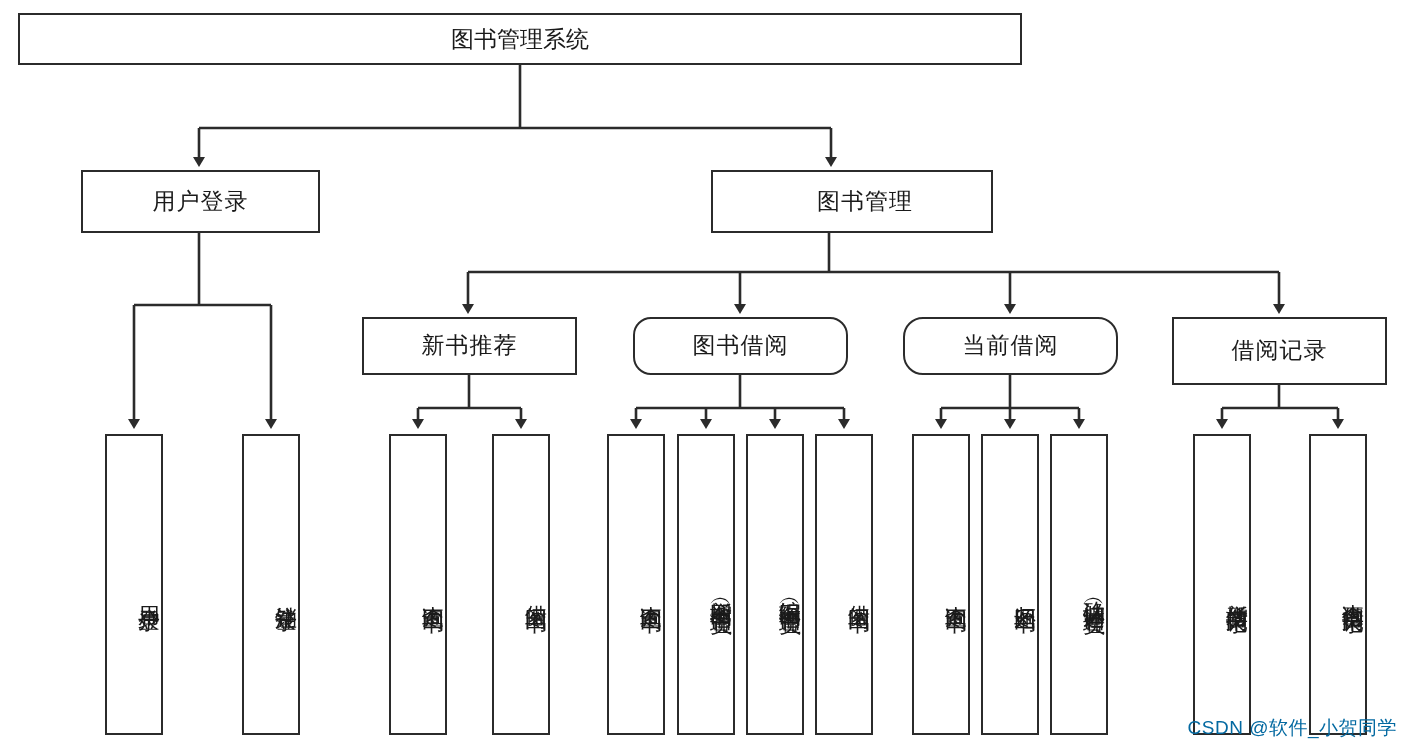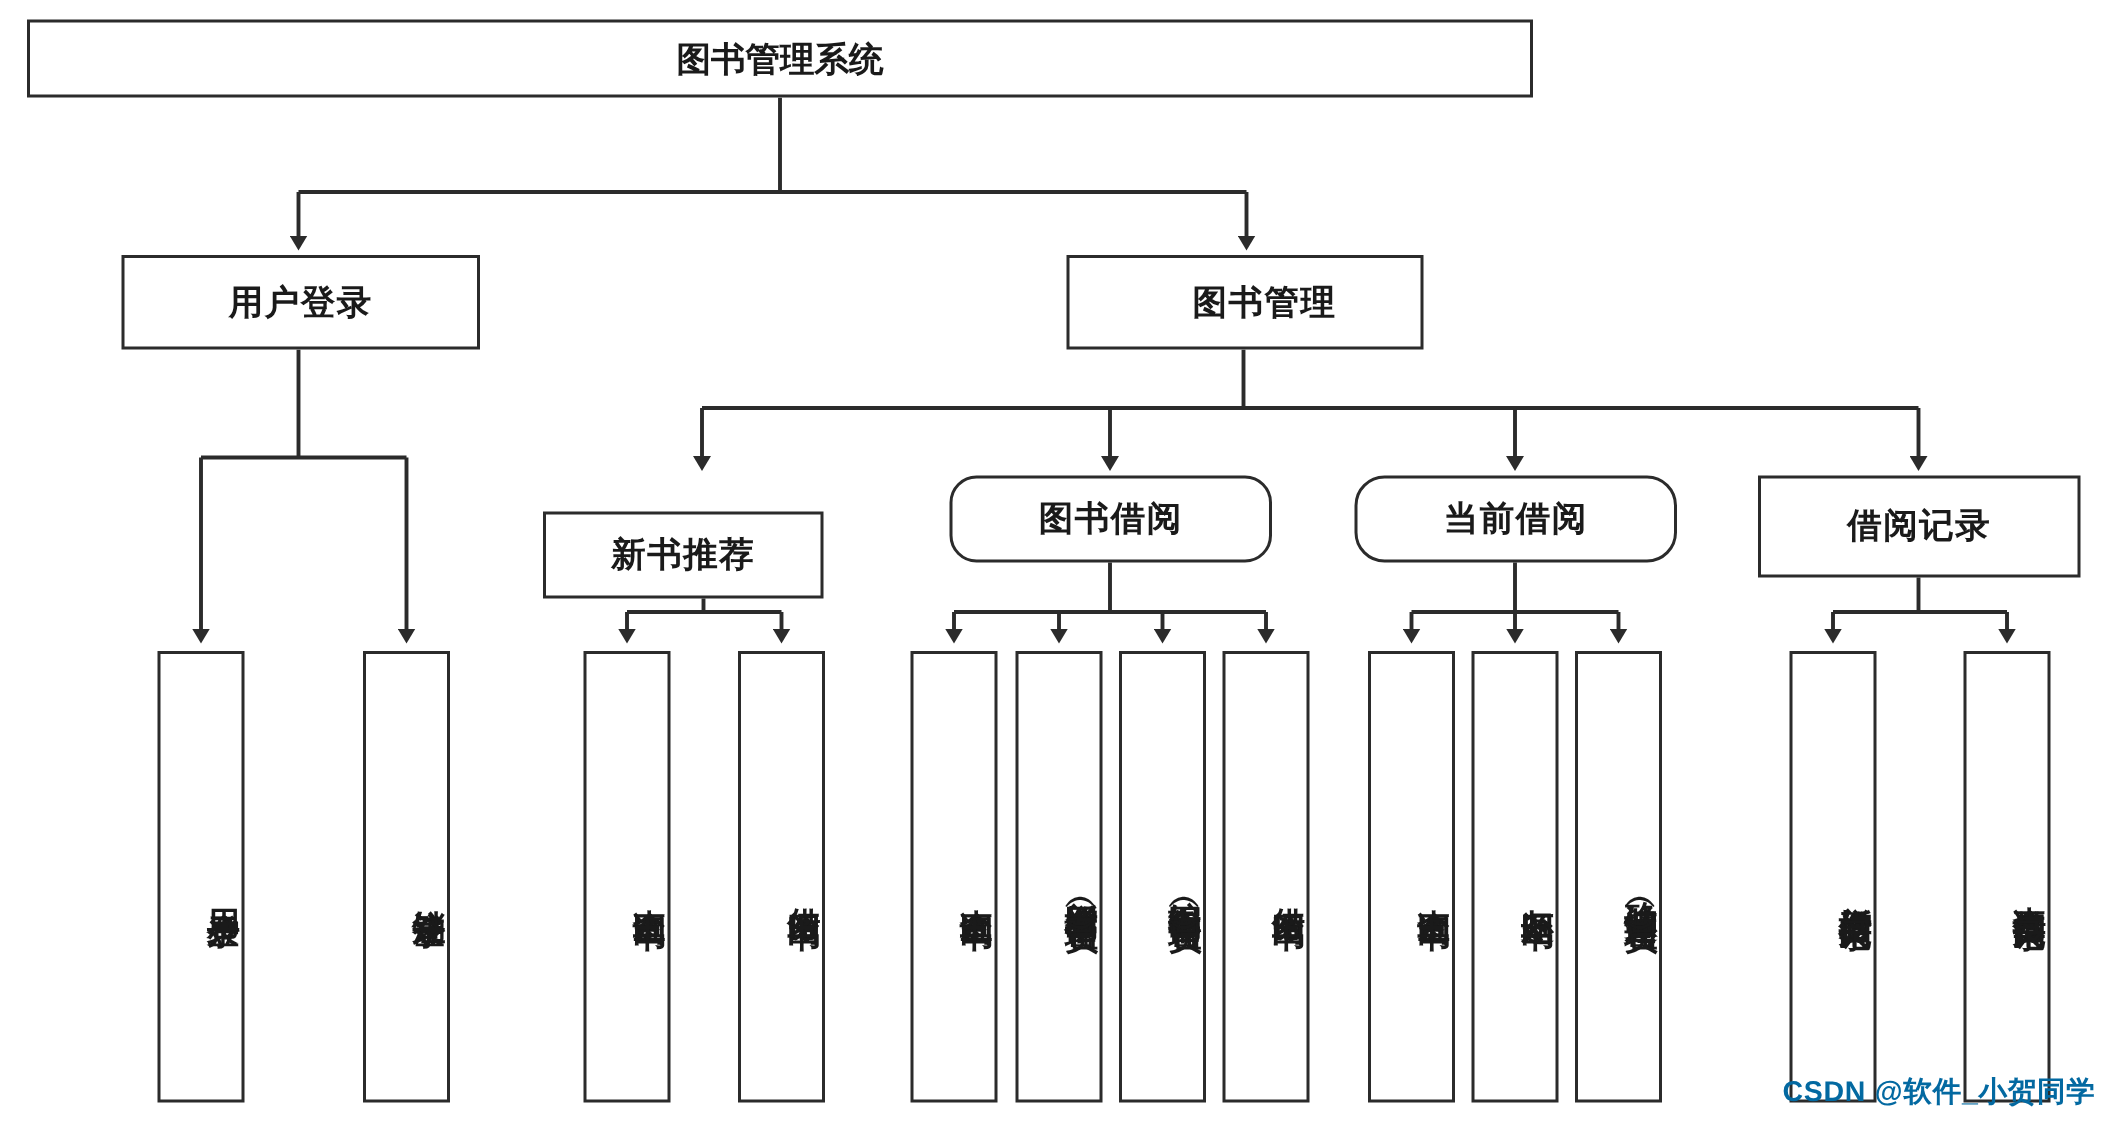--- a/index.html
+++ b/index.html
@@ -9,21 +9,20 @@
   }
   body {
     font-family: "Liberation Sans", "DejaVu Sans", sans-serif;
   }
   #canvas {
     position: relative;
     width: 1405px;
     height: 747px;
     background: #ffffff;
     overflow: hidden;
-    font-weight: bold;
   }
   #wires {
     position: absolute;
     left: 0;
     top: 0;
     width: 1405px;
     height: 747px;
   }
   .node {
     position: absolute;
@@ -126,25 +125,25 @@
     </g>
   </svg>
 
   <div class="node node-root" style="left:18px; top:13px; width:1004px; height:52px;">
     <span>图书管理系统</span>
   </div>
 
   <div class="node node-h" style="left:81px; top:170px; width:239px; height:63px;">
     <span>用户登录</span>
   </div>
-  <div class="node node-h" style="left:711px; top:170px; width:238px; height:63px;padding-left:26px;">
+  <div class="node node-h" style="left:711px; top:170px; width:282px; height:63px;padding-left:26px;">
     <span>图书管理</span>
   </div>
 
-  <div class="node node-h" style="left:362px; top:317px; width:187px; height:58px;margin-top:24px;">
+  <div class="node node-h" style="left:362px; top:317px; width:215px; height:58px;">
     <span>新书推荐</span>
   </div>
   <div class="node node-h" style="left:633px; top:317px; width:215px; height:58px;border-radius:18px;">
     <span>图书借阅</span>
   </div>
   <div class="node node-h" style="left:903px; top:317px; width:215px; height:58px;border-radius:20px;">
     <span>当前借阅</span>
   </div>
   <div class="node node-h" style="left:1172px; top:317px; width:215px; height:68px;">
     <span>借阅记录</span>

